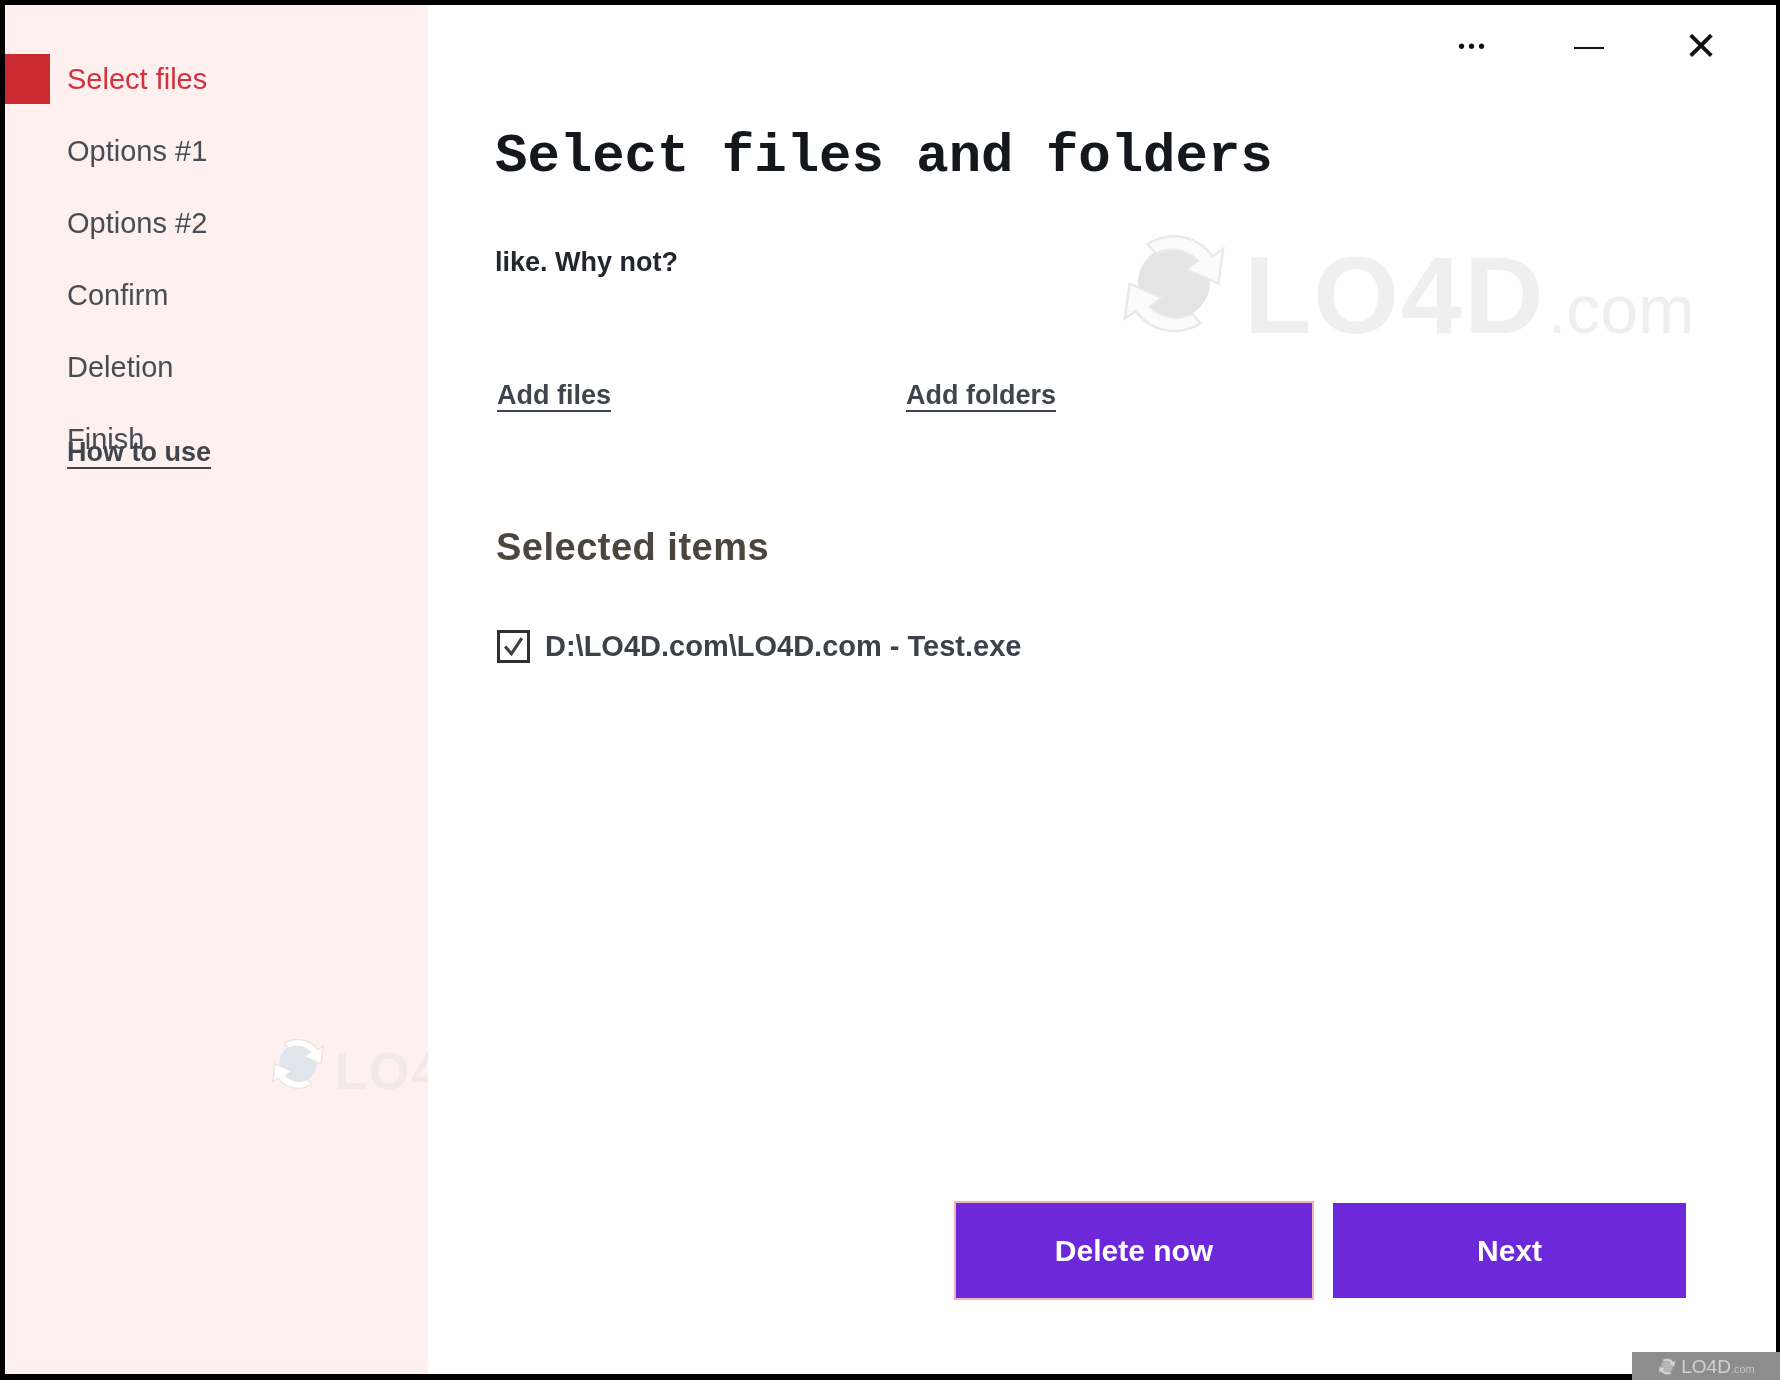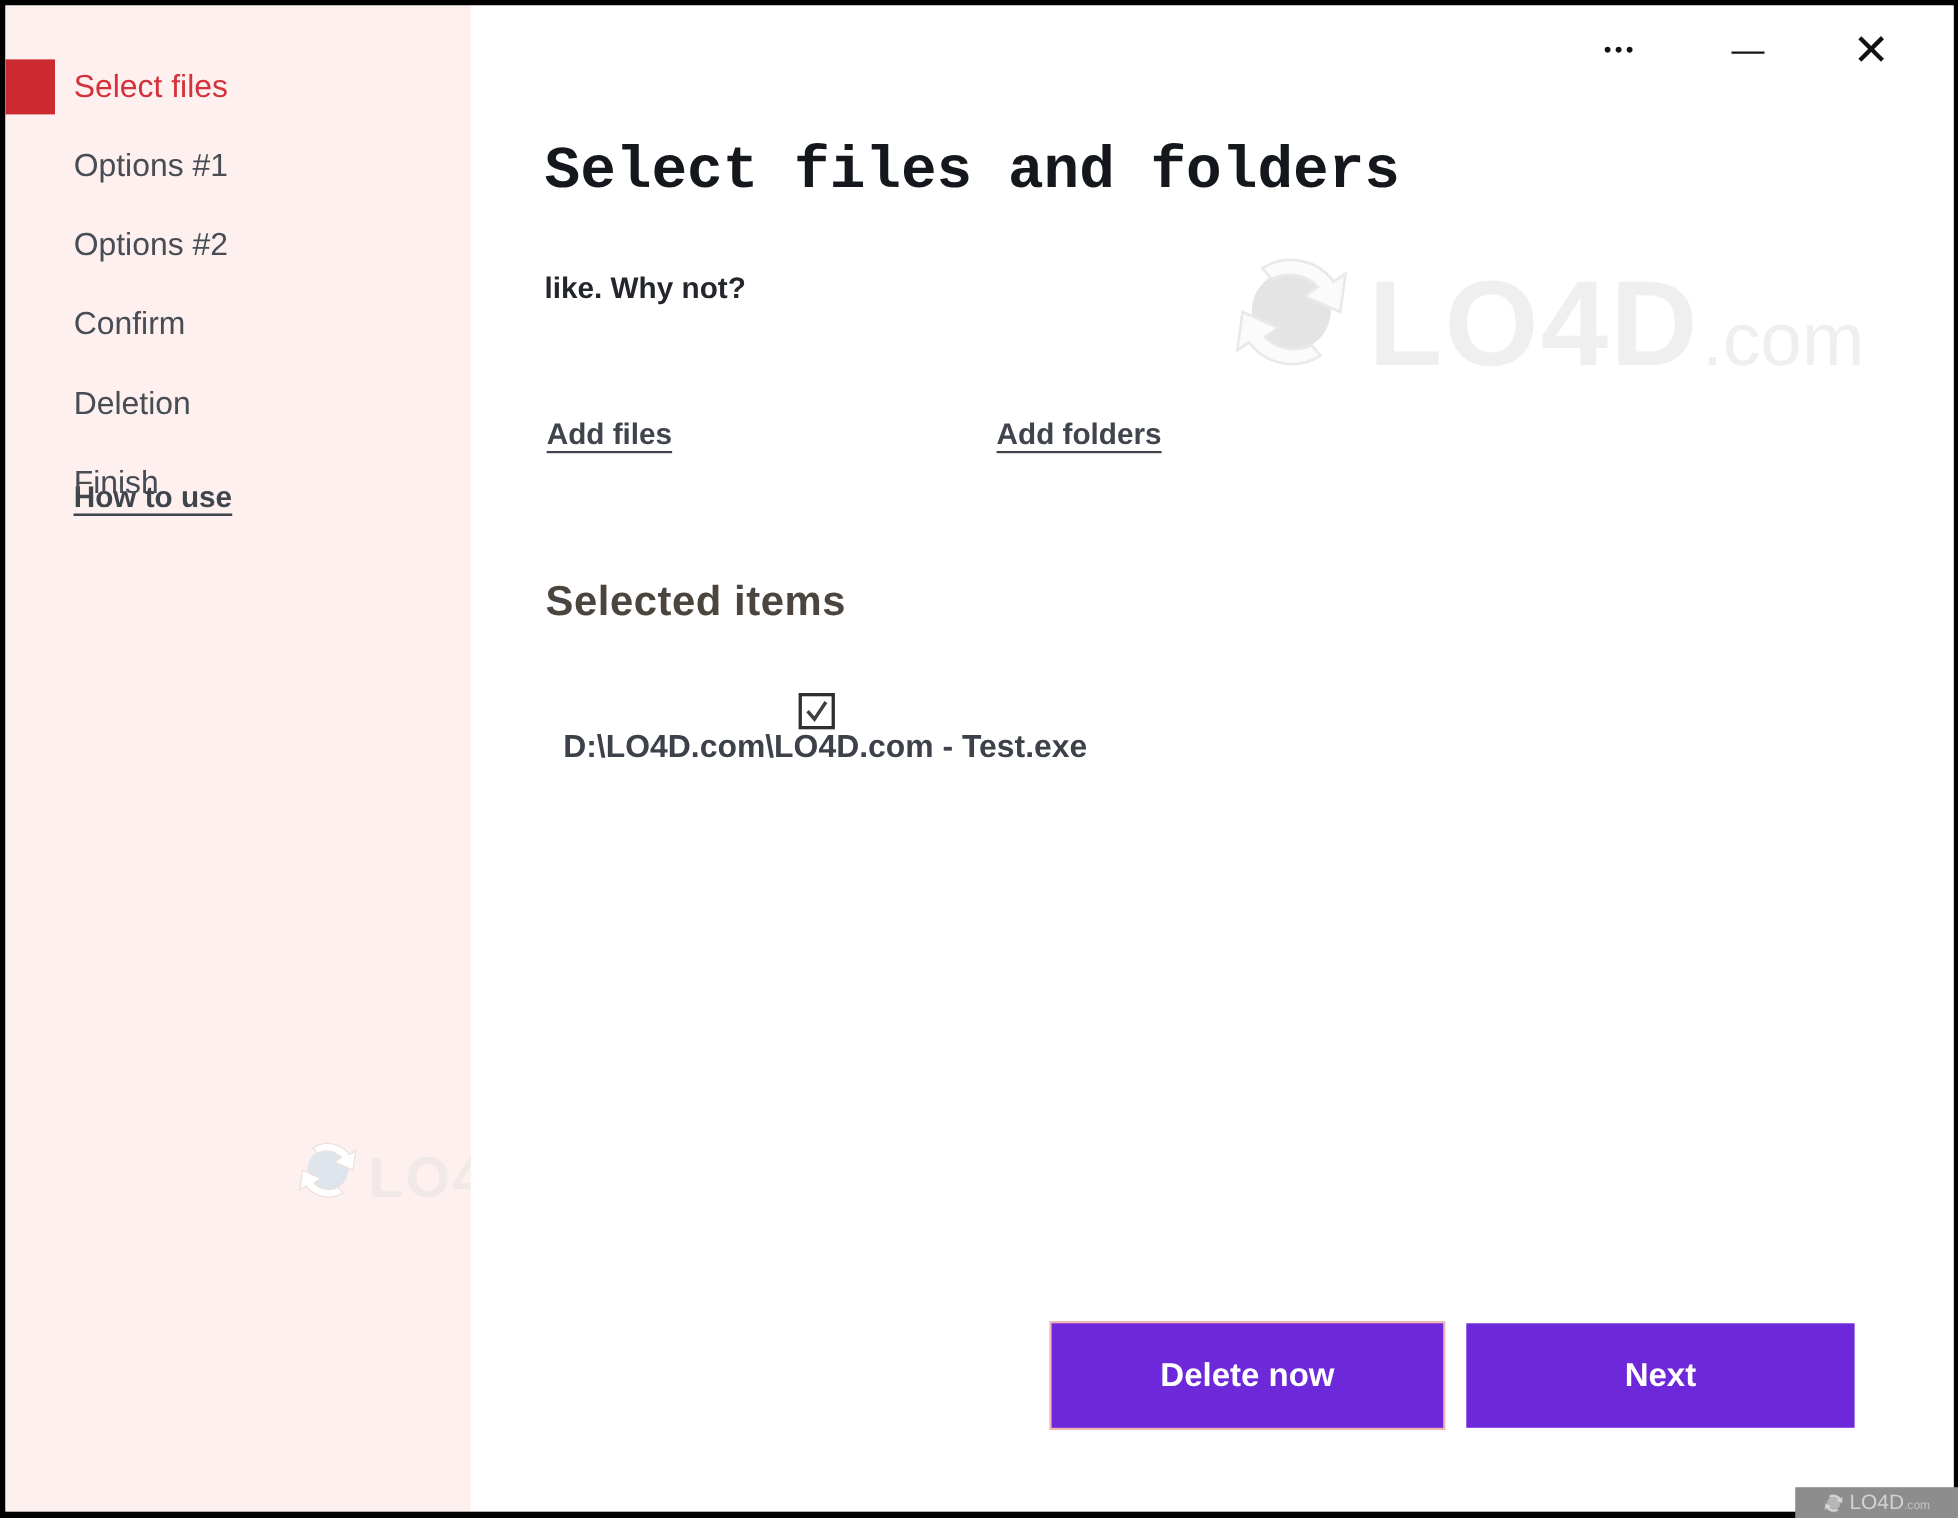--- a/index.html
+++ b/index.html
@@ -29,21 +29,21 @@
     font-weight:600;color:#14171c;white-space:nowrap;font-family:Liberation Mono, monospace;}
   .desc{position:absolute;left:67px;top:240px;font-size:27px;line-height:35px;
     font-weight:600;color:#23262c;}
   .desc div{white-space:nowrap;}
   .link{position:absolute;top:373px;font-size:27px;line-height:34px;font-weight:600;color:#40454d;
     text-decoration:underline;text-underline-offset:6px;text-decoration-thickness:2px;cursor:pointer;white-space:nowrap;}
   .link.add-files{left:69px;}
   .link.add-folders{left:478px;}
   .section-heading{position:absolute;left:68px;top:519px;font-size:38px;line-height:46px;
     font-weight:700;color:#4b453e;letter-spacing:0.5px;white-space:nowrap;}
-  .item-row{position:absolute;left:69px;top:625px;display:flex;align-items:center;flex-direction:column;}
+  .item-row{position:absolute;left:69px;top:625px;display:flex;align-items:center;}
   .checkbox{width:33px;height:33px;box-sizing:border-box;border:3px solid #2f2f2f;background:#fff;
     display:flex;align-items:center;justify-content:center;cursor:pointer;}
   .checkbox svg{width:25px;height:25px;}
   .item-label{margin-left:15px;font-size:29px;font-weight:600;color:#3d414a;white-space:nowrap;}
   .btn{position:absolute;top:1198px;height:95px;border:none;background:#6d28d9;color:#fff;
     font-family:"Liberation Sans",sans-serif;font-size:30px;font-weight:600;cursor:pointer;}
   .btn-delete{left:528px;width:356px;box-shadow:0 0 0 2px #f0b4b7;}
   .btn-next{left:905px;width:353px;}
   
   .watermark{position:absolute;display:flex;align-items:flex-end;pointer-events:none;}

